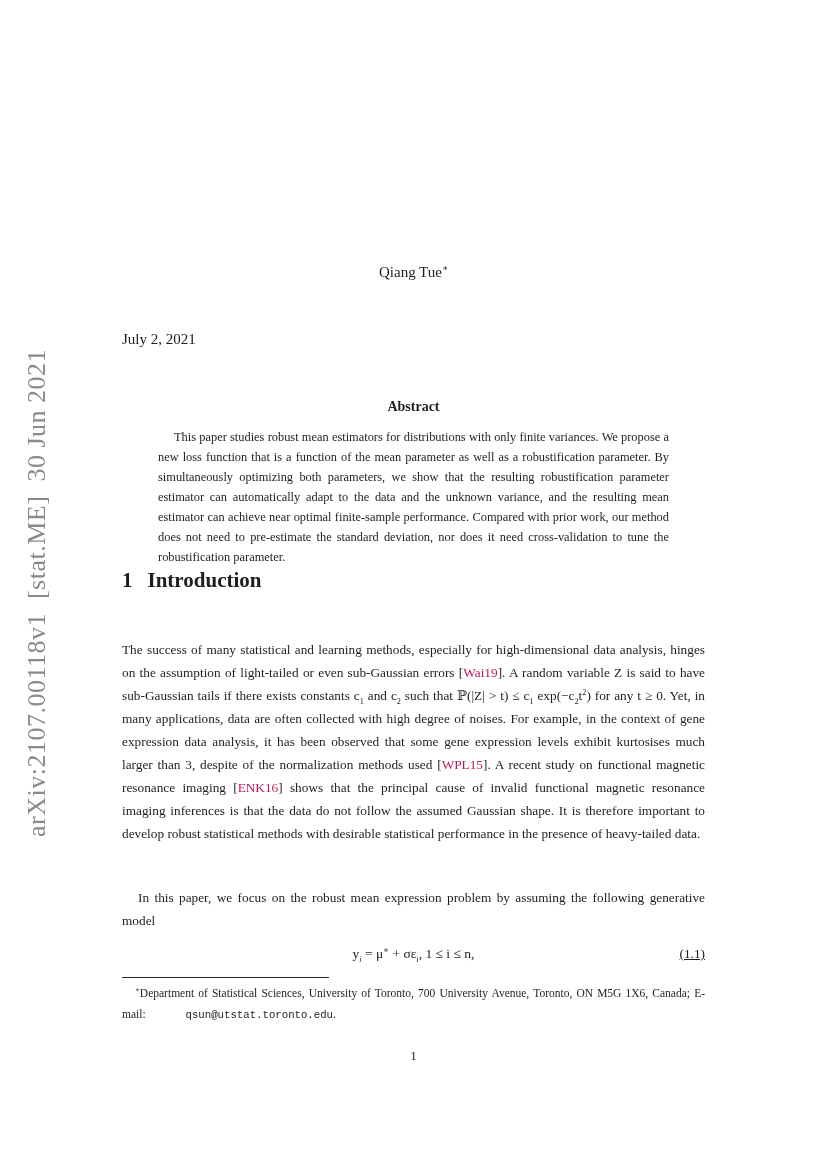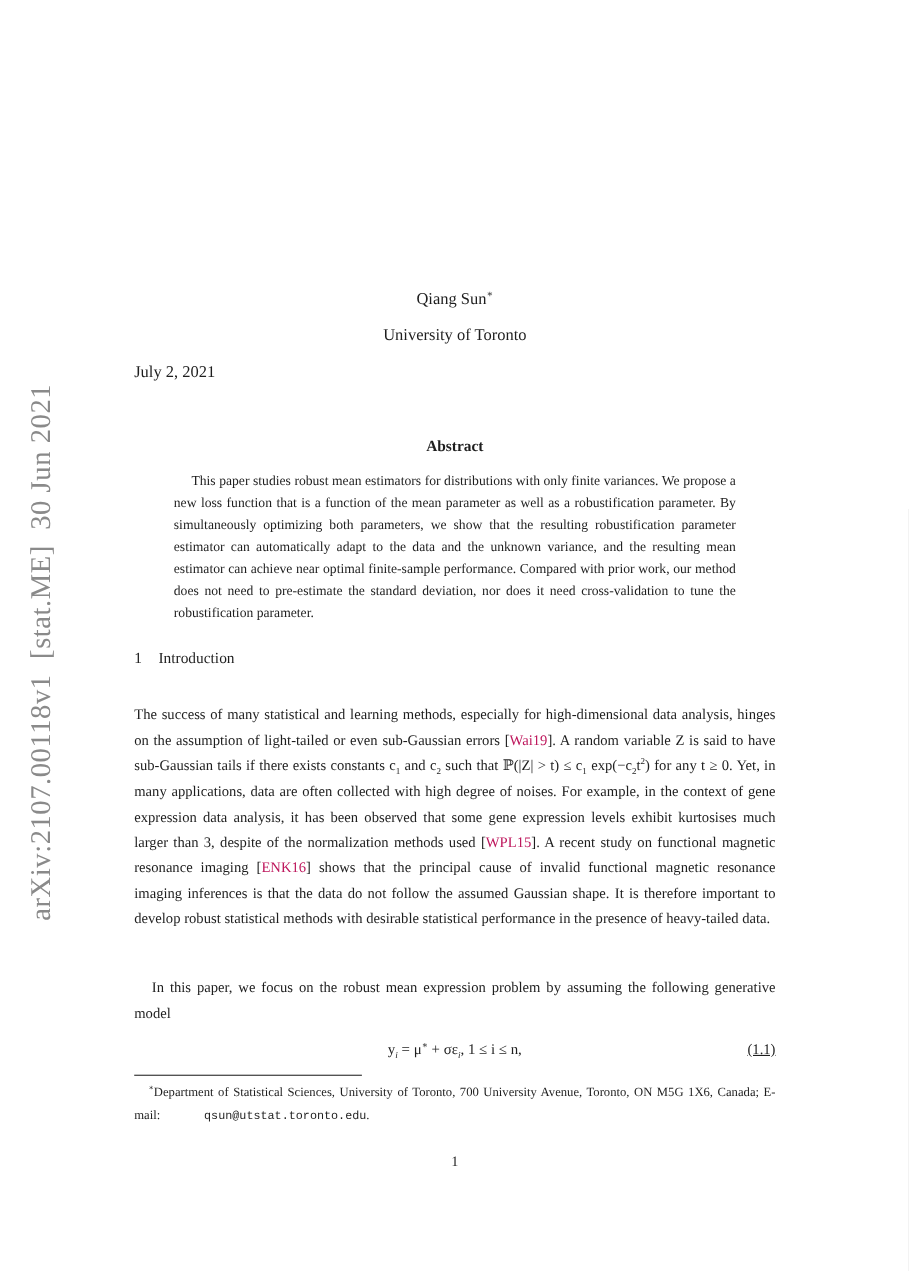--- a/index.html
+++ b/index.html
@@ -53,21 +53,21 @@
   }
   .abs-body {
     top: 427px;
     left: 36px !important;
     width: 511px !important;
     font-size: 12.4px;
     line-height: 20px;
     text-align: justify;
     text-indent: 16px;
   }
-  .sec-head { top: 592px; font-size: 14px; font-weight: normal; }
+  .sec-head { top: 568px; font-size: 21px; font-weight: bold; }
   .sec-num  { margin-right: 15px; }
   .para {
     font-size: 13.3px;
     line-height: 23px;
     text-align: justify;
   }
   .p1 { top: 638px; }
   .p2 { top: 886px; text-indent: 16px; }
   .equation-row { top: 946px; height: 24px; font-size: 13.5px; text-align: center; }
   .eq-tag { position: absolute; right: 0; top: 0; font-size: 13.3px; text-decoration: underline; }
@@ -101,23 +101,22 @@
 </head>
 <body>
 
 <div class="page">
 
   <div class="watermark">arXiv:2107.00118v1  [stat.ME]  30 Jun 2021</div>
 
   <div class="content">
 
 
-    <div class="author"><span class="rn">Qiang Sun</span><sup class="rn sup">∗</sup></div>
+    <div class="author"><span class="rn">Qiang Tue</span><sup class="rn sup">∗</sup></div>
 
-    <div class="affil">University of Toronto</div>
 
     <div class="date">July 2, 2021</div>
 
     <div class="abs-head">Abstract</div>
 
     <div class="abs-body">This paper studies robust mean estimators for distributions with only finite variances. We propose a new loss function that is a function of the mean parameter as well as a robustification parameter. By simultaneously optimizing both parameters, we show that the resulting robustification parameter estimator can automatically adapt to the data and the unknown variance, and the resulting mean estimator can achieve near optimal finite-sample performance. Compared with prior work, our method does not need to pre-estimate the standard deviation, nor does it need cross-validation to tune the robustification parameter.</div>
 
     <div class="sec-head">
       <span class="sec-num">1</span><span class="sec-title">Introduction</span>
     </div>

